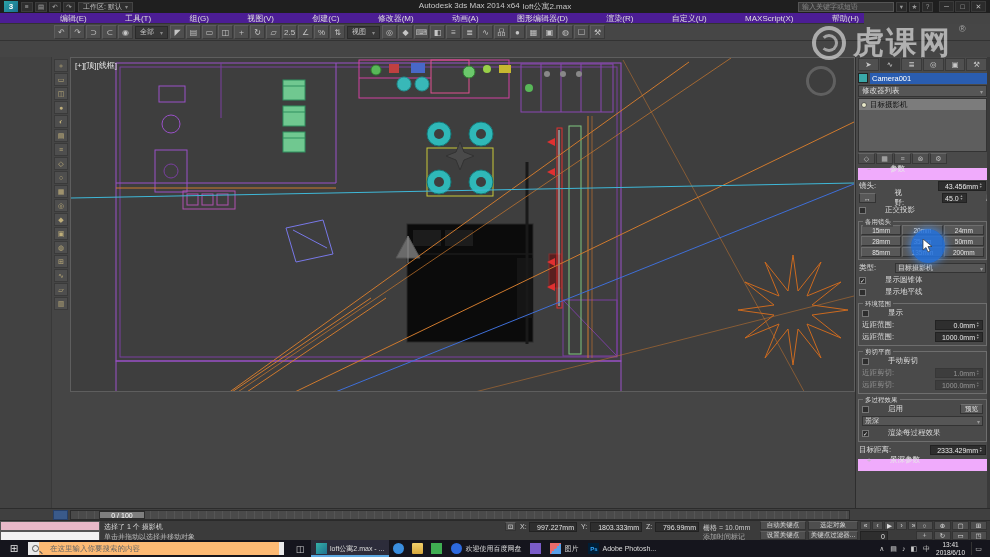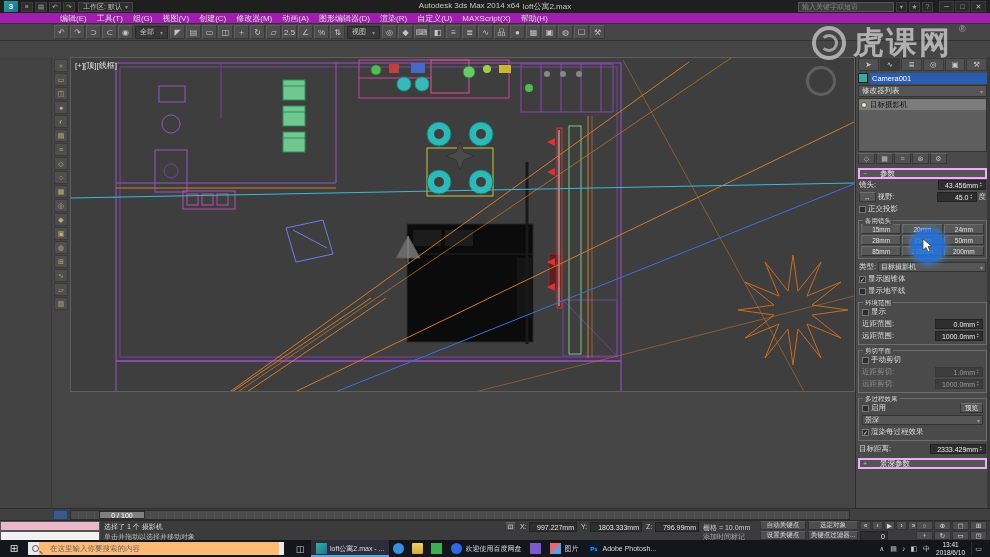--- a/index.html
+++ b/index.html
@@ -17,21 +17,21 @@
 .tb-title{position:absolute;left:50%;transform:translateX(-50%);display:flex;gap:3px;font-size:8px;color:#c8c8c8;white-space:nowrap;}
 .ic-right{margin-left:auto;display:flex;align-items:center;gap:2px;}
 .ic-search{width:96px;height:10px;background:#3a3a3a;border:1px solid #555;color:#999;font-size:7px;padding:0 3px;font-family:inherit;}
 .ic-search::placeholder{color:#8a8a8a;}
 .iwrap{display:flex;gap:2px;}
 .iwrap span{width:11px;height:10px;background:#2a2a2a;border:1px solid #3d3d3d;color:#999;font-size:6.5px;display:flex;align-items:center;justify-content:center;}
 .wbtns{display:flex;gap:1px;margin-left:4px;}
 .wbtns span{width:15px;height:11px;background:#2b2b2b;color:#bbb;font-size:7px;display:flex;align-items:center;justify-content:center;border:1px solid #3a3a3a;}
 
 
-.menubar{position:absolute;left:0;top:13px;width:990px;height:11px;background:#a21caf;border-bottom:1px solid #333;display:flex;align-items:center;padding-left:55px;}
+.menubar{position:absolute;left:0;top:13px;width:864px;height:11px;background:#4c1d95;border-bottom:1px solid #333;display:flex;align-items:center;padding-left:55px;justify-content:space-between;}
 .menu-item{padding:0 5px;font-size:8px;color:#ddd;white-space:nowrap;}
 
 
 .toolbar{position:absolute;left:0;top:24px;width:990px;height:17px;background:#464646;border-bottom:1px solid #333;display:flex;align-items:center;padding-left:54px;gap:2px;}
 .tgroup{display:inline-flex;gap:1px;}
 .tbtn{width:15px;height:14px;background:#4e4e4e;border:1px solid #3a3a3a;border-top-color:#5d5d5d;border-left-color:#5d5d5d;color:#c5c5c5;font-size:8px;display:inline-flex;align-items:center;justify-content:center;}
 .tdrop{height:13px;background:#383838;border:1px solid #2a2a2a;color:#ccc;font-size:7px;display:flex;align-items:center;padding:0 4px;gap:6px;}
 .tdrop::after{content:"▾";font-size:6px;color:#888;}
 
 
@@ -58,24 +58,24 @@
 .name-row{display:flex;gap:2px;margin-top:1px;height:12px;align-items:center;}
 .swatch{width:10px;height:10px;background:#3aa8a8;border:1px solid #222;}
 .name-field{flex:1;background:#2a5db0;color:#fff;padding:0 2px;height:11px;line-height:11px;font-size:7.5px;}
 .mod-list{height:12px;background:#565656;border:1px solid #333;display:flex;align-items:center;justify-content:space-between;padding:0 3px;margin-top:1px;}
 .mod-list::after{content:"▾";font-size:6px;color:#999;}
 .stack{height:54px;background:#5e5e5e;border:1px solid #333;margin-top:1px;}
 .stack-row{height:11px;background:#7c7c7c;color:#111;display:flex;align-items:center;gap:3px;padding:0 2px;font-size:7.5px;}
 .bulb{width:6px;height:6px;border-radius:50%;background:#e8e8c8;border:1px solid #555;}
 .stack-tools{display:flex;gap:1px;margin-top:1px;height:12px;}
 .stack-tools span{width:17px;height:11px;background:#505050;border:1px solid #383838;border-top-color:#666;color:#bbb;font-size:7px;display:flex;align-items:center;justify-content:center;}
-.rollout{margin-top:3px;background:#555;border:2px solid #f0abfc;height:11px;display:flex;align-items:center;gap:13px;padding:0 3px;color:#e8e8e8;}
+.rollout{margin-top:3px;background:#555;border:6px solid #f0abfc;height:11px;display:flex;align-items:flex-end;gap:19px;padding:0 3px;color:#e8e8e8;}
 .rminus::before{content:"−";font-size:7px;color:#bbb;}
 .rplus::before{content:"+";font-size:7px;color:#bbb;}
-.prow{display:flex;align-items:center;height:12px;padding:0 1px;gap:2px;}
+.prow{display:flex;align-items:center;height:12px;padding:0 1px;gap:19px;}
 .sp{flex:1;}
 .pfield{background:#2e2e2e;border:1px solid #222;color:#e8e8e8;height:10px;padding:0 1px 0 2px;font-size:7px;display:flex;align-items:center;justify-content:flex-end;gap:1px;}
 .w40{width:40px;}.w48{width:48px;}.w56{width:56px;}
 .spin{display:inline-flex;flex-direction:column;width:5px;line-height:3px;font-size:3.5px;color:#999;}
 .spin::before{content:"▲";}
 .spin::after{content:"▼";}
 .chk{width:7px;height:7px;background:#2e2e2e;border:1px solid #777;display:inline-flex;align-items:center;justify-content:center;font-size:6px;color:#e8e8e8;flex:none;}
 .chk.on::after{content:"✓";}
 .group{border:1px solid #6e6e6e;margin:5px 0 2px;padding:3px 2px 2px;position:relative;}
 .group-title{position:absolute;top:-4px;left:4px;background:#4a4a4a;padding:0 2px;font-size:6.5px;color:#ddd;}

